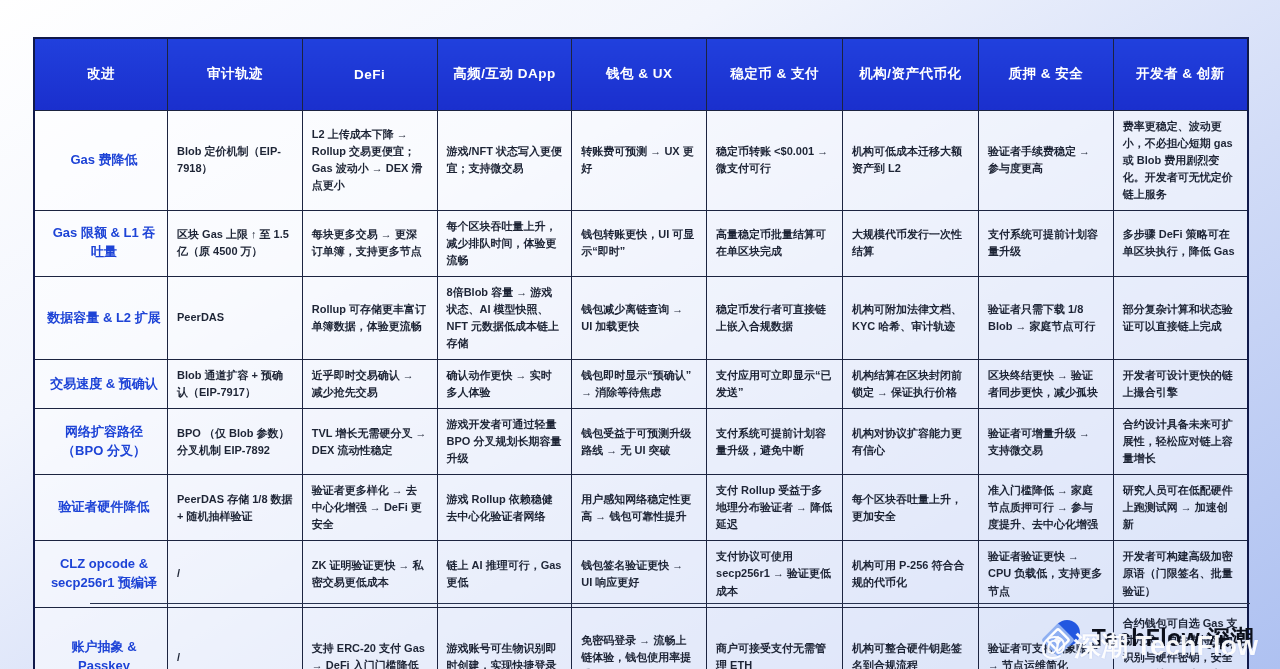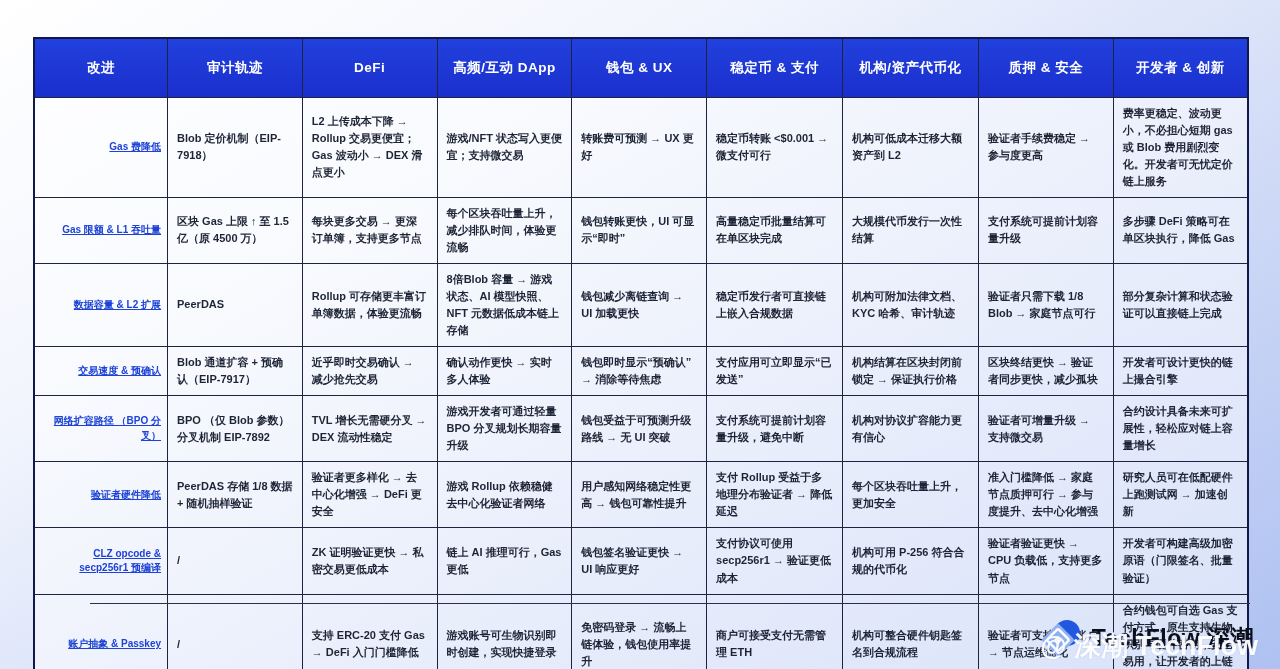--- a/index.html
+++ b/index.html
@@ -21,33 +21,32 @@
     border: 1px solid #1c2440;
     vertical-align: middle;
   }
   .matrix thead th {
     background: #1b31d2;
     background: linear-gradient(180deg, #2140dd 0%, #1a2fcd 100%);
     color: #ffffff;
     font-size: 13.5px;
     font-weight: bold;
     text-align: center;
-    height: 59px;
+    height: 72px;
     padding: 4px 6px;
     letter-spacing: 0.5px;
   }
   .matrix tbody th.rowlabel {
     color: #1d43d6;
-    font-size: 10px;
-    font-weight: bold;
-    text-align: right;
+    font-size: 13px;
+    font-weight: bold;
+    text-align: center;
     padding: 8px 6px 8px 12px;
     background: rgba(255,255,255,0.52);
     line-height: 1.45;
-    text-decoration: underline;
   }
   .matrix tbody td {
     color: #1d2435;
     font-size: 11px;
     font-weight: 600;
     text-align: left;
     padding: 7px 9px;
     line-height: 1.55;
     background: rgba(255,255,255,0.52);
   }

